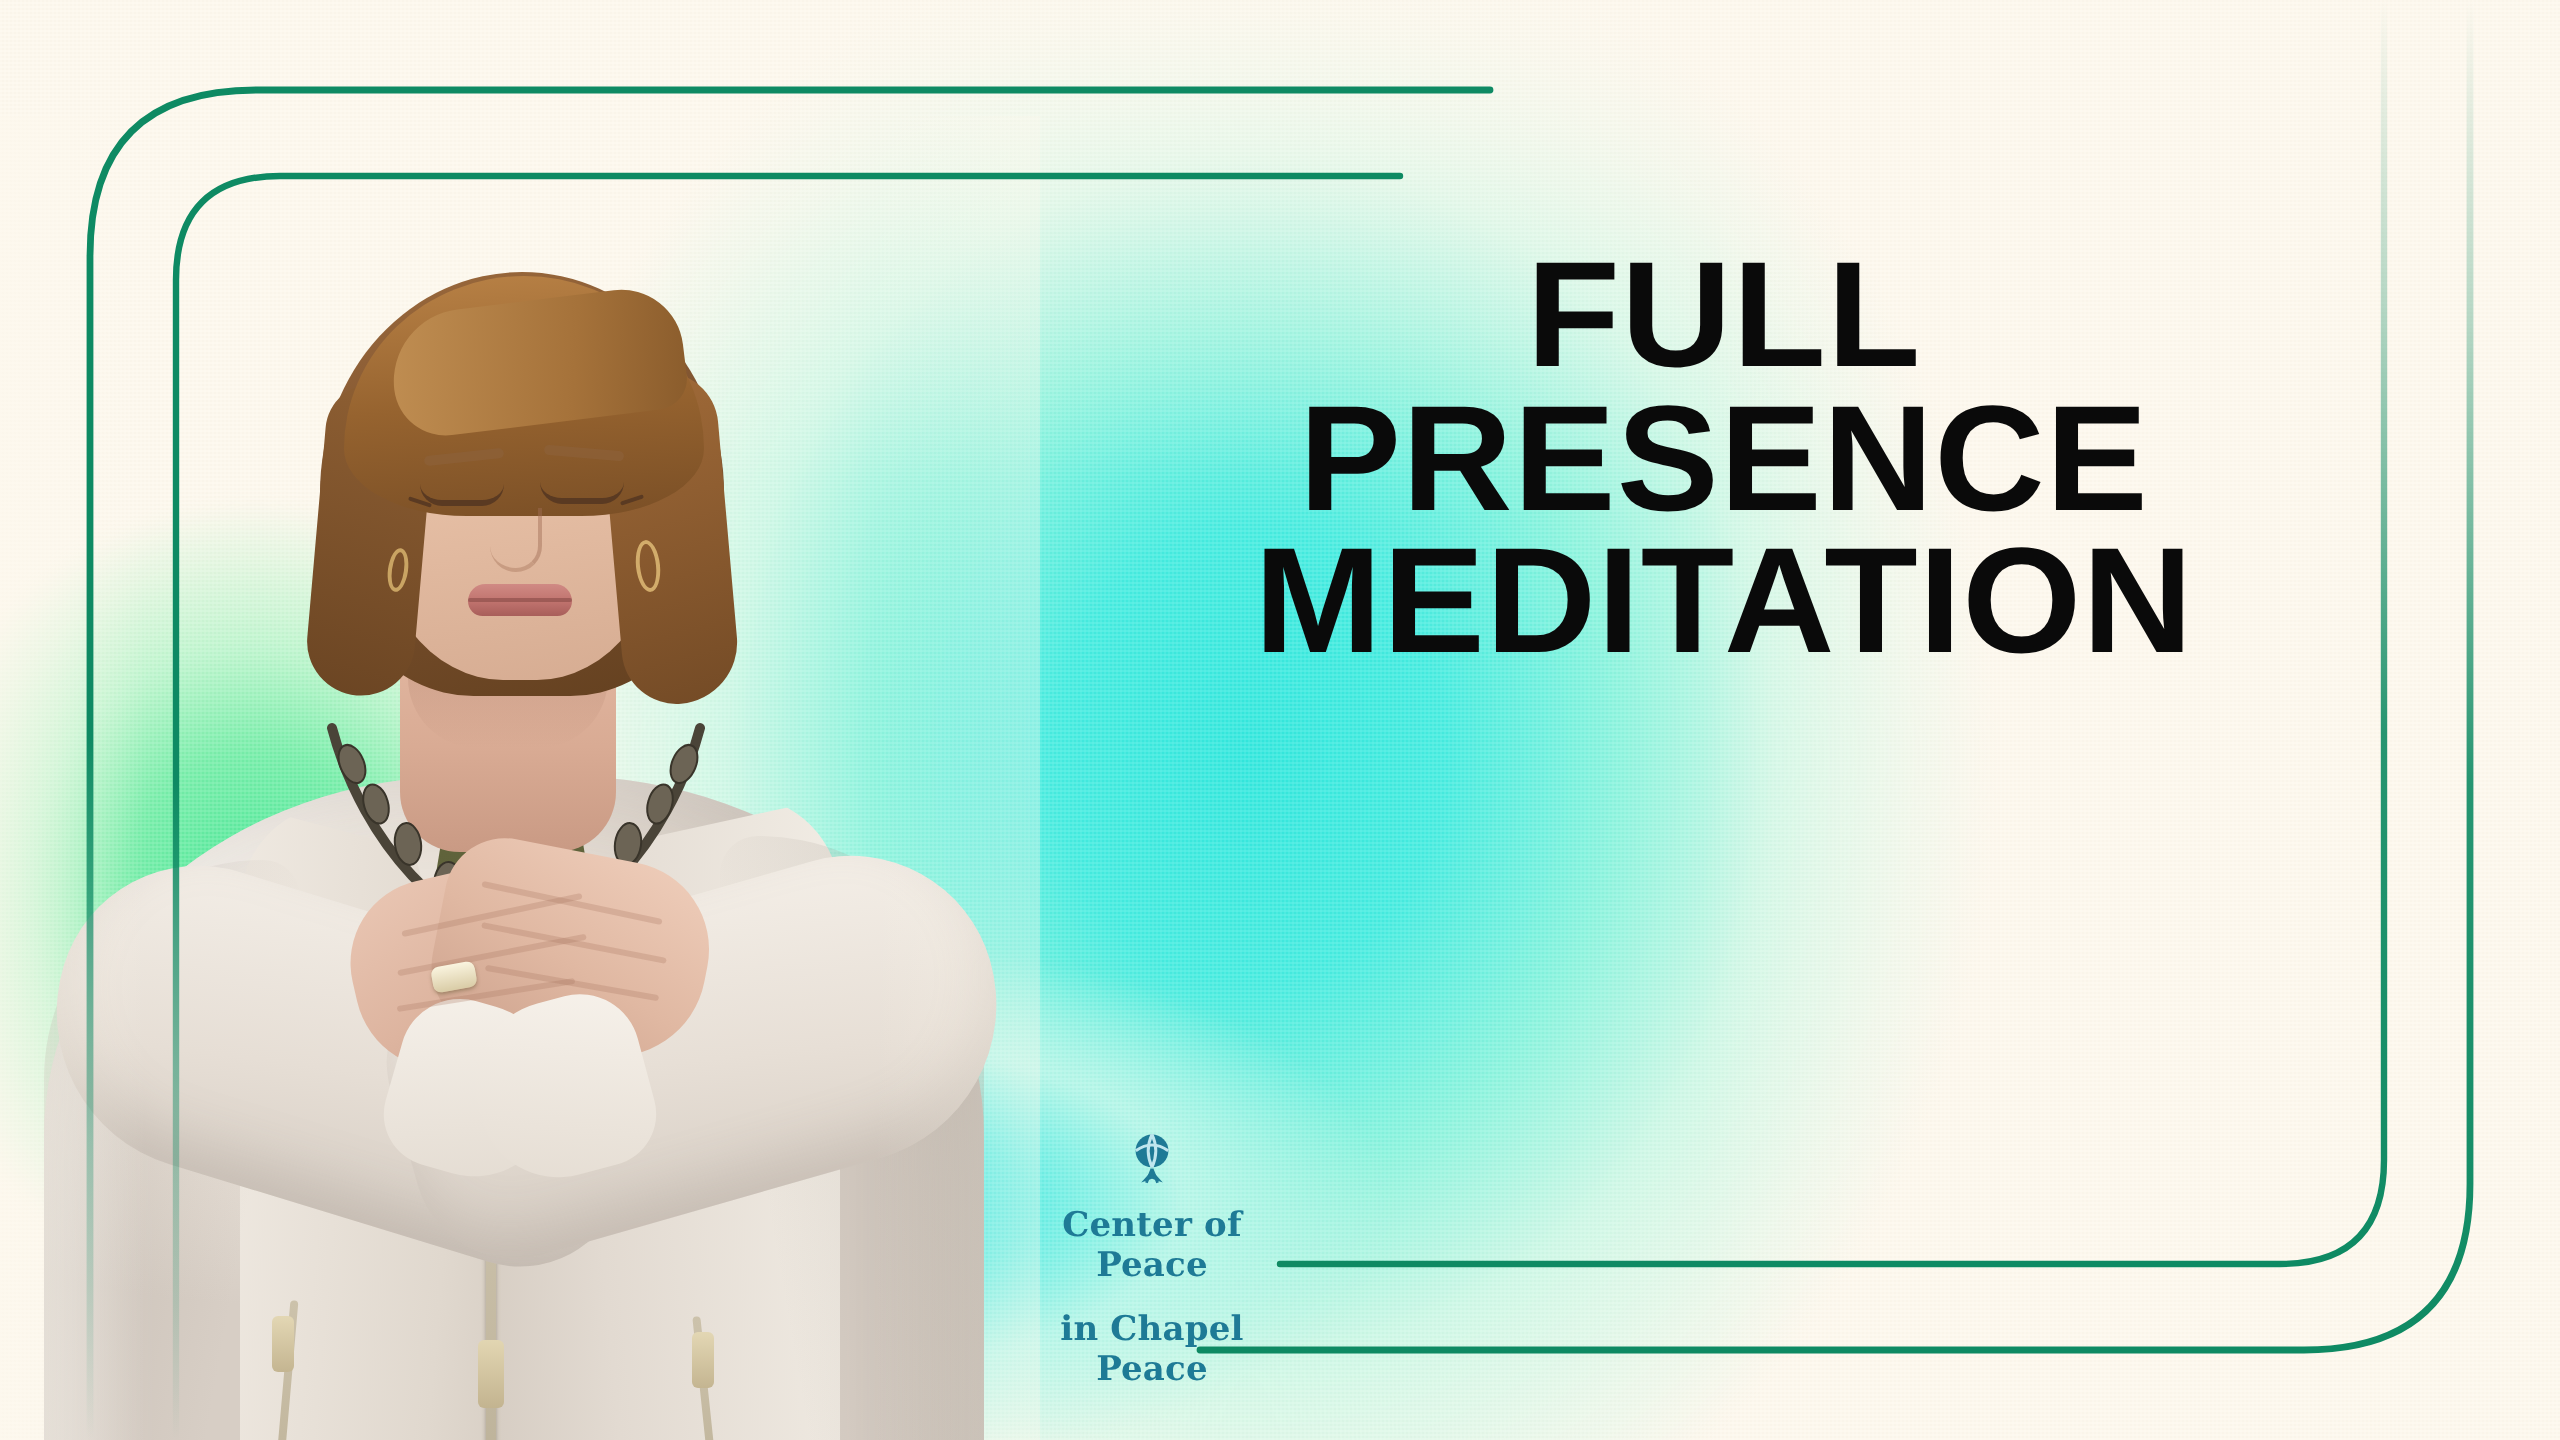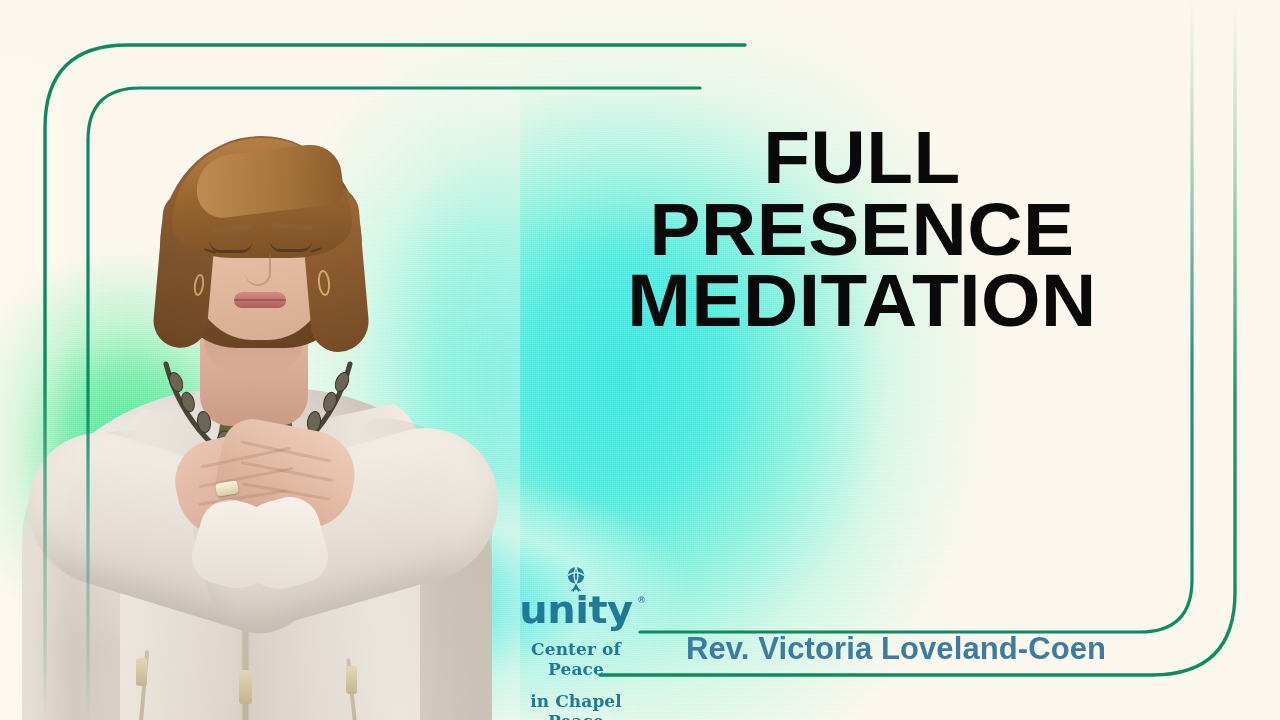--- a/index.html
+++ b/index.html
@@ -505,24 +505,19 @@
 
     <div class="logo">
       <svg class="logo-mark" width="30" height="26" viewBox="0 0 30 26">
         <circle cx="15" cy="9.4" r="8.2" fill="#1E7A96"></circle>
         <path d="M6.9,9.4 Q15,3.6 23.1,9.4" fill="none" stroke="#BFE6EE" stroke-width="1.5"></path>
         <path d="M15,1.2 Q11.2,9.4 15,17.6" fill="none" stroke="#BFE6EE" stroke-width="1.5"></path>
         <path d="M15,1.2 Q18.8,9.4 15,17.6" fill="none" stroke="#BFE6EE" stroke-width="1.5"></path>
         <path d="M15,19.2 L9.6,25.2 L15,23.4 L20.4,25.2 Z" fill="#1E7A96"></path>
         <path d="M15,18.4 L12.2,25.4 M15,18.4 L17.8,25.4" stroke="#1E7A96" stroke-width="1.4"></path>
       </svg>
-      <span class="logo-word-wrap">
-        <span class="logo-word">unity</span>
-        <span class="logo-reg">®</span>
-      </span>
       <span class="logo-sub">Center of Peace</span>
       <span class="logo-sub">in Chapel Peace</span>
     </div>
 
-    <div class="speaker-name">Rev. Victoria Loveland-Coen</div>
   </div>
 
 </div>
 
 </body></html>

